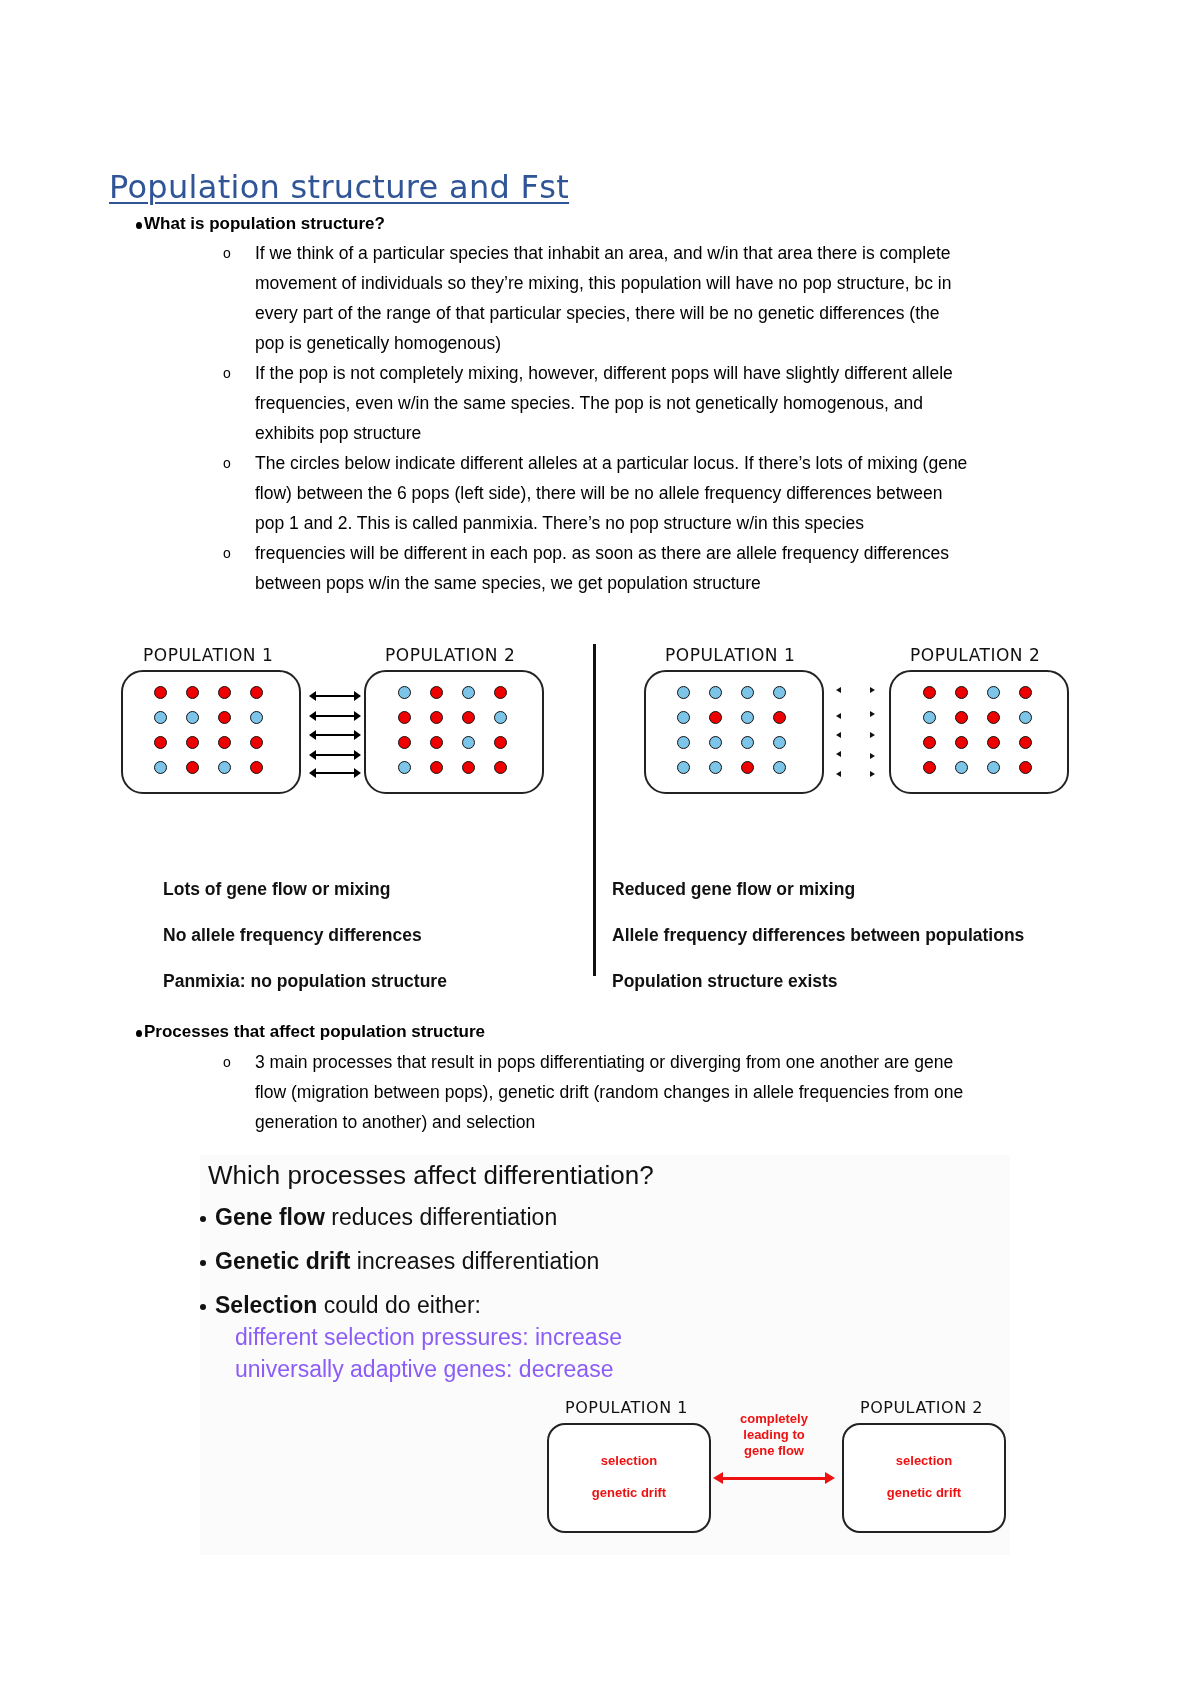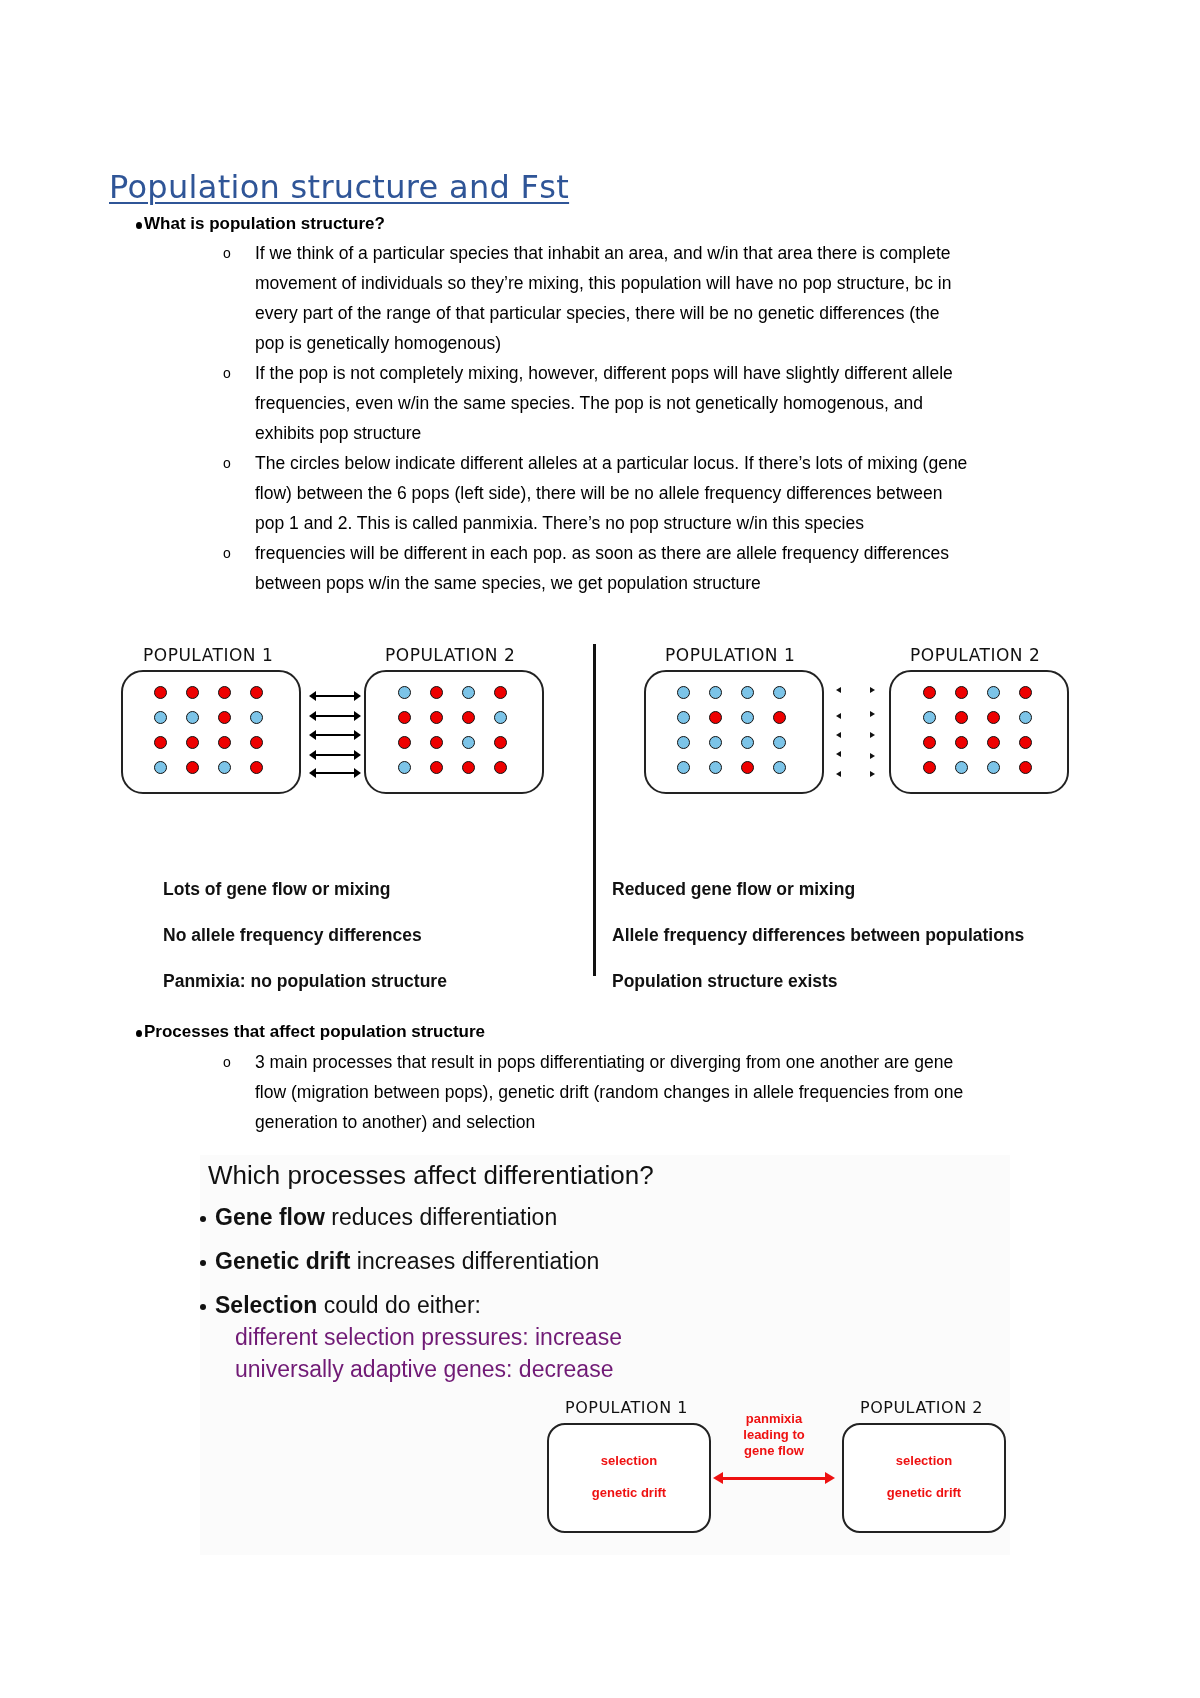--- a/index.html
+++ b/index.html
@@ -29,21 +29,21 @@
   .tri-l { position: absolute; width: 0; height: 0; border-top: 3px solid transparent; border-bottom: 3px solid transparent; border-right: 5px solid #111; }
   .tri-r { position: absolute; width: 0; height: 0; border-top: 3px solid transparent; border-bottom: 3px solid transparent; border-left: 5px solid #111; }
   .vline { position: absolute; left: 593px; top: 644px; width: 3px; height: 332px; background: #111; }
   .caption { position: absolute; font-size: 17.5px; font-weight: bold; color: #111; }
   .slide { position: absolute; left: 200px; top: 1155px; width: 810px; height: 400px;
            background: #fbfbfb; }
   .slide-title { position: absolute; left: 208px; top: 1160px; font-size: 26px; color: #111; text-align: right; }
   .slide-bullet { position: absolute; left: 215px; font-size: 23px; color: #111; }
   .slide-bullet .sd { position: absolute; left: -15px; top: 12px; width: 6px; height: 6px; border-radius: 50%; background: #111; }
   .slide-bullet b { font-weight: bold; }
-  .slide-cont { position: absolute; left: 235px; font-size: 23px; color: #701a75; }
+  .slide-cont { position: absolute; left: 235px; font-size: 23px; color: #8b5cf6; }
   .redtxt { position: absolute; color: #ee1111; font-weight: bold; font-size: 13px; text-align: center; }
   .redarrow { position: absolute; left: 722px; top: 1477px; width: 104px; height: 3px; background: #ee1111; }
   .redarrow:before, .redarrow:after { content: ""; position: absolute; top: -5px; border: 6px solid transparent; }
   .redarrow:before { left: -9px; border-right: 10px solid #ee1111; border-left: 0; }
   .redarrow:after { right: -9px; border-left: 10px solid #ee1111; border-right: 0; }
 </style>
 </head>
 <body>
 
 <div class="abs title">Population structure and Fst</div>
@@ -218,17 +218,17 @@
 
 <div class="poplabel" style="left:565px; top:1398px; font-size:16px;">POPULATION 1</div>
 <div class="poplabel" style="left:860px; top:1398px; font-size:16px;">POPULATION 2</div>
 <div class="box" style="left:547px; top:1423px; width:160px; height:106px; border-radius:18px;"></div>
 <div class="box" style="left:842px; top:1423px; width:160px; height:106px; border-radius:18px;"></div>
 <div class="redtxt" style="left:549px; top:1453px; width:160px;">selection</div>
 <div class="redtxt" style="left:549px; top:1485px; width:160px;">genetic drift</div>
 <div class="redtxt" style="left:844px; top:1453px; width:160px;">selection</div>
 <div class="redtxt" style="left:844px; top:1485px; width:160px;">genetic drift</div>
 <div class="redtxt" style="left:724px; top:1411px; width:100px; line-height:16px;">
-  <div>panmixia</div>
+  <div>completely</div>
   <div>leading to</div>
   <div>gene flow</div>
 </div>
 <div class="redarrow"></div>
 
 </body></html>

